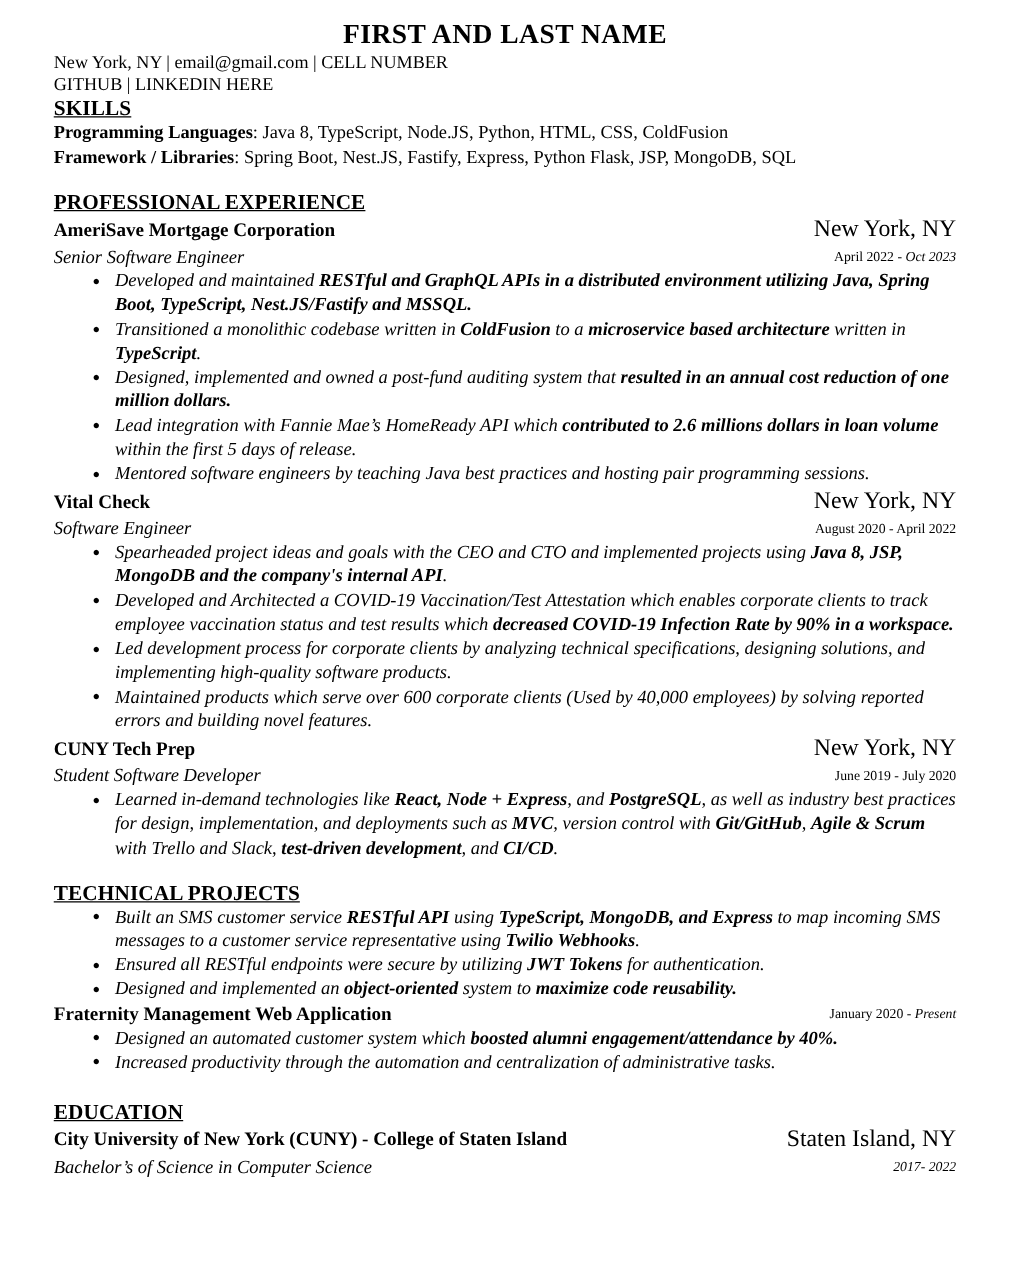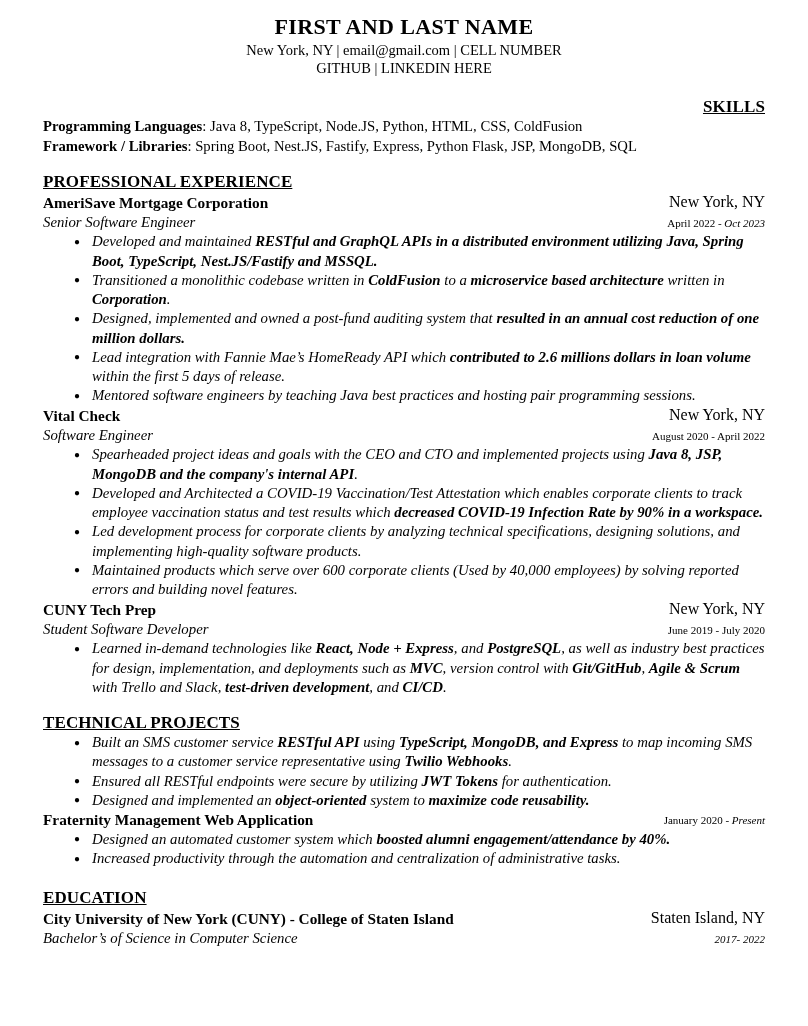--- a/index.html
+++ b/index.html
@@ -26,39 +26,39 @@
   
   .doc-name {
     text-align: center;
     font-size: 22px;
     font-weight: bold;
     letter-spacing: 0.4px;
     line-height: 1.18;
     margin: 0 0 1px 0;
   }
   .contact-line {
-    text-align: center;
+    text-align: left;
     font-size: 14.5px;
     line-height: 1.26;
     margin: 0;
   }
 
   
   .section-heading {
     font-size: 17px;
     font-weight: bold;
     text-decoration: underline;
     text-underline-offset: 1px;
     margin: 0;
     padding: 0;
     display: inline-block;
     letter-spacing: 0.1px;
   }
   .section-heading-wrap { margin: 0; padding: 0; }
-  .sec-skills { margin-top: 20px; text-align: right; }
+  .sec-skills { margin-top: 0; }
   .sec-exp { margin-top: 16px; }
   .sec-proj { margin-top: 16px; }
   .sec-edu { margin-top: 20px; }
 
   
   .skill-line {
     font-size: 14.7px;
     line-height: 1.32;
     margin: 0;
   }
@@ -71,21 +71,21 @@
     align-items: center;
     font-size: 15px;
     line-height: 1.3;
   }
   .org {
     font-weight: bold;
     font-size: 15.3px;
   }
   .loc {
     font-weight: normal;
-    font-size: 16px;
+    font-size: 19px;
     white-space: nowrap;
   }
   .title {
     font-style: italic;
     font-size: 14.8px;
   }
   .dates {
     font-weight: normal;
     font-size: 11px;
     white-space: nowrap;
@@ -150,21 +150,21 @@
         <div class="row">
           <span class="org">AmeriSave Mortgage Corporation</span>
           <span class="loc">New York, NY</span>
         </div>
         <div class="row">
           <span class="title">Senior Software Engineer</span>
           <span class="dates"><span>April 2022 - </span><em>Oct 2023</em></span>
         </div>
         <ul class="bullets">
           <li><span>Developed and maintained </span><b>RESTful and GraphQL APIs in a distributed environment utilizing Java, Spring Boot, TypeScript, Nest.JS/Fastify and MSSQL.</b></li>
-          <li><span>Transitioned a monolithic codebase written in </span><b>ColdFusion</b><span> to a </span><b>microservice based architecture</b><span> written in </span><b>Corporation</b><span>.</span></li>
+          <li><span>Transitioned a monolithic codebase written in </span><b>ColdFusion</b><span> to a </span><b>microservice based architecture</b><span> written in </span><b>TypeScript</b><span>.</span></li>
           <li><span>Designed, implemented and owned a post-fund auditing system that </span><b>resulted in an annual cost reduction of one million dollars.</b></li>
           <li><span>Lead integration with Fannie Mae’s HomeReady API which </span><b>contributed to 2.6 millions dollars in loan volume</b><span> within the first 5 days of release.</span></li>
           <li><span>Mentored software engineers by teaching Java best practices and hosting pair programming sessions.</span></li>
         </ul>
       </div>
       <div>
         <div class="row">
           <span class="org">Vital Check</span>
           <span class="loc">New York, NY</span>
         </div>

